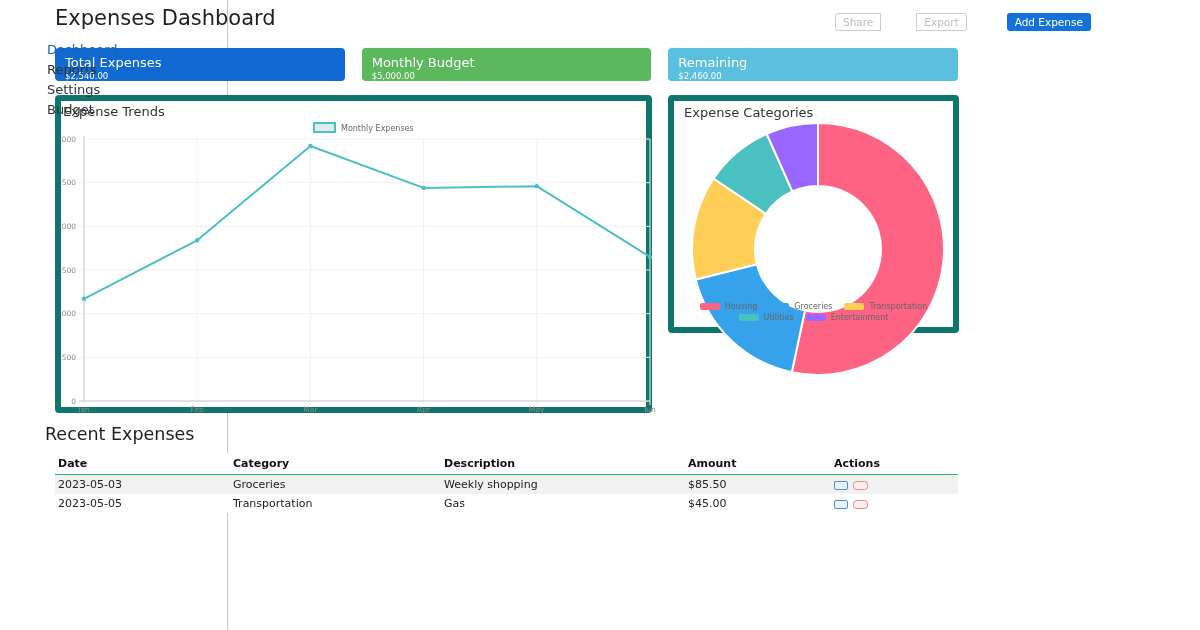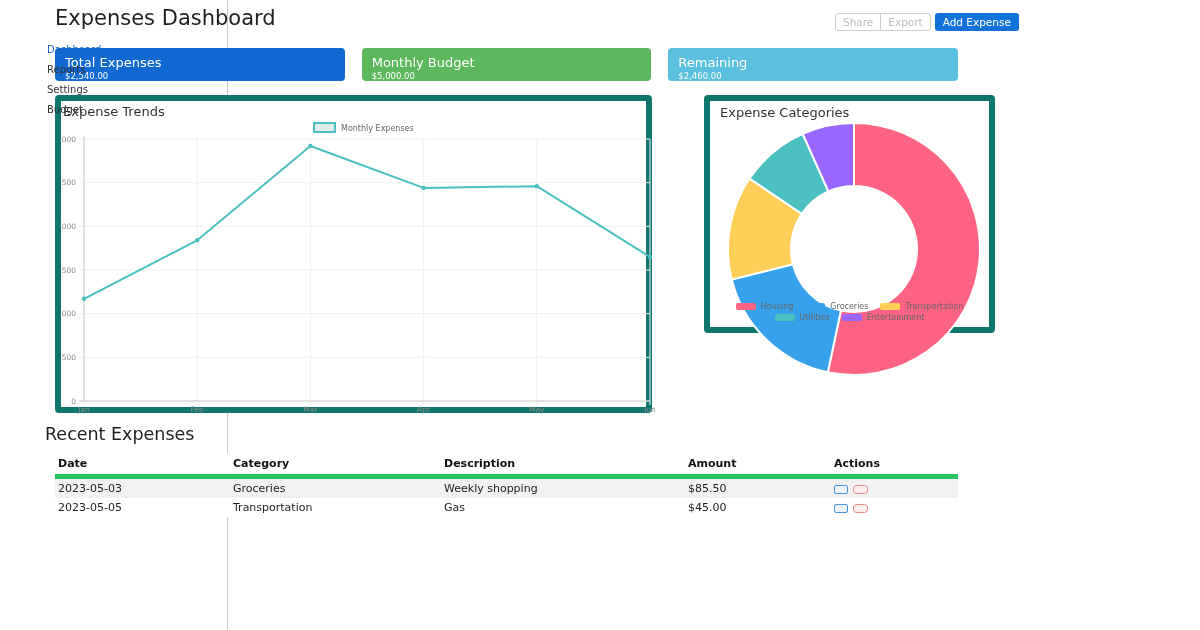--- a/index.html
+++ b/index.html
@@ -3,51 +3,51 @@
 <meta charset="utf-8">
 <style>
   html,body{margin:0;padding:0;}
   body{
     width:1200px;height:630px;position:relative;overflow:hidden;background:#fff;
     font-family:"DejaVu Sans","Liberation Sans",sans-serif;
   }
   
   .sidebar-line{position:absolute;left:0;top:0;width:227px;height:630px;border-right:1px solid #c9c9c9;z-index:1;}
   .sidebar-nav{position:absolute;left:0;top:40px;width:227px;z-index:3;}
-  .nav-item{display:block;font-size:10px;line-height:11px;padding:4px 0 5px 47px;color:#333;text-decoration:none;cursor:pointer;}
+  .nav-item{display:block;font-size:13px;line-height:11px;padding:4px 0 5px 47px;color:#333;text-decoration:none;cursor:pointer;}
   .nav-item.active{color:#1565c0;}
   
   .content{position:absolute;left:0;top:0;width:1200px;height:630px;z-index:2;}
   .page-title{position:absolute;left:55px;top:6px;margin:0;font-size:21px;font-weight:400;color:#1f1f1f;}
-  .top-actions{position:absolute;left:835px;top:13px;display:flex;align-items:center;}
+  .top-actions{position:absolute;left:835px;top:13px;display:flex;align-items:center;gap:36px;}
   .btn-ghost{font-family:inherit;font-size:10.5px;color:#bdbdbd;background:#fff;border:1px solid #ccc;padding:2px 7px;height:18px;cursor:pointer;}
   .btn-ghost.first{border-radius:3px 0 0 3px;}
   .btn-ghost.last{border-radius:0 3px 3px 0;margin-left:-1px;}
   .btn-primary{font-family:inherit;font-size:10.5px;color:#fff;background:#1272d9;border:none;border-radius:3px;padding:2px 8px;height:18px;margin-left:4px;cursor:pointer;}
   
   .cards{position:absolute;left:55px;top:48px;width:903px;display:flex;gap:17px;}
   .card{flex:1;height:33px;border-radius:4px;color:#fff;padding:7px 10px;box-sizing:border-box;}
   .card-title{font-size:13px;line-height:16px;}
   .card-value{font-size:8.5px;line-height:11px;}
   
   .panel{position:absolute;background:#fff;border:6px solid #0f766e;border-radius:4px;box-sizing:border-box;}
   .panel-trends{left:55px;top:95px;width:597px;height:318px;}
-  .panel-cats{left:704px;top:95px;width:291px;height:238px;}
+  .panel-cats{left:668px;top:95px;width:291px;height:238px;}
   .panel h2{margin:0;position:absolute;font-size:13px;font-weight:400;color:#333;z-index:2;}
   .panel-trends h2{left:2px;top:3px;}
   .panel-cats h2{left:10px;top:4px;}
   .line-chart{position:absolute;left:0;top:0;}
   .donut-chart{position:absolute;left:0;top:0;}
   .donut-legend{position:absolute;left:0;right:0;bottom:5px;display:flex;flex-wrap:wrap;justify-content:center;column-gap:12px;row-gap:2px;}
   .legend-item{display:flex;align-items:center;gap:5px;font-size:8px;color:#666;}
   .swatch{width:20px;height:7px;border-radius:2px;display:inline-block;}
   
   .section-title{position:absolute;left:45px;top:424px;margin:0;font-size:17.5px;font-weight:400;color:#1f1f1f;}
   table{position:absolute;left:55px;top:453px;width:903px;border-collapse:collapse;background:#fff;font-size:11px;table-layout:fixed;}
-  th{text-align:left;font-weight:bold;color:#111;padding:4px 3px;border-bottom:5px solid #22c55e;}
+  th{text-align:left;font-weight:bold;color:#111;padding:4px 3px;border-bottom:1px solid #22c55e;}
   td{padding:3px 3px;color:#222;}
   tbody tr:nth-child(odd){background:#f1f1f1;}
   .action-btn{display:inline-block;width:12px;height:7px;border-radius:2px;margin-right:5px;vertical-align:middle;cursor:pointer;}
   .action-edit{border:1px solid #4a90e2;background:#eaf2fb;}
   .action-delete{border:1px solid #e58a8a;background:#fdeeee;border-radius:3.5px;width:13px;}
 </style>
 </head>
 <body>
 
 <div class="sidebar-line"></div>

